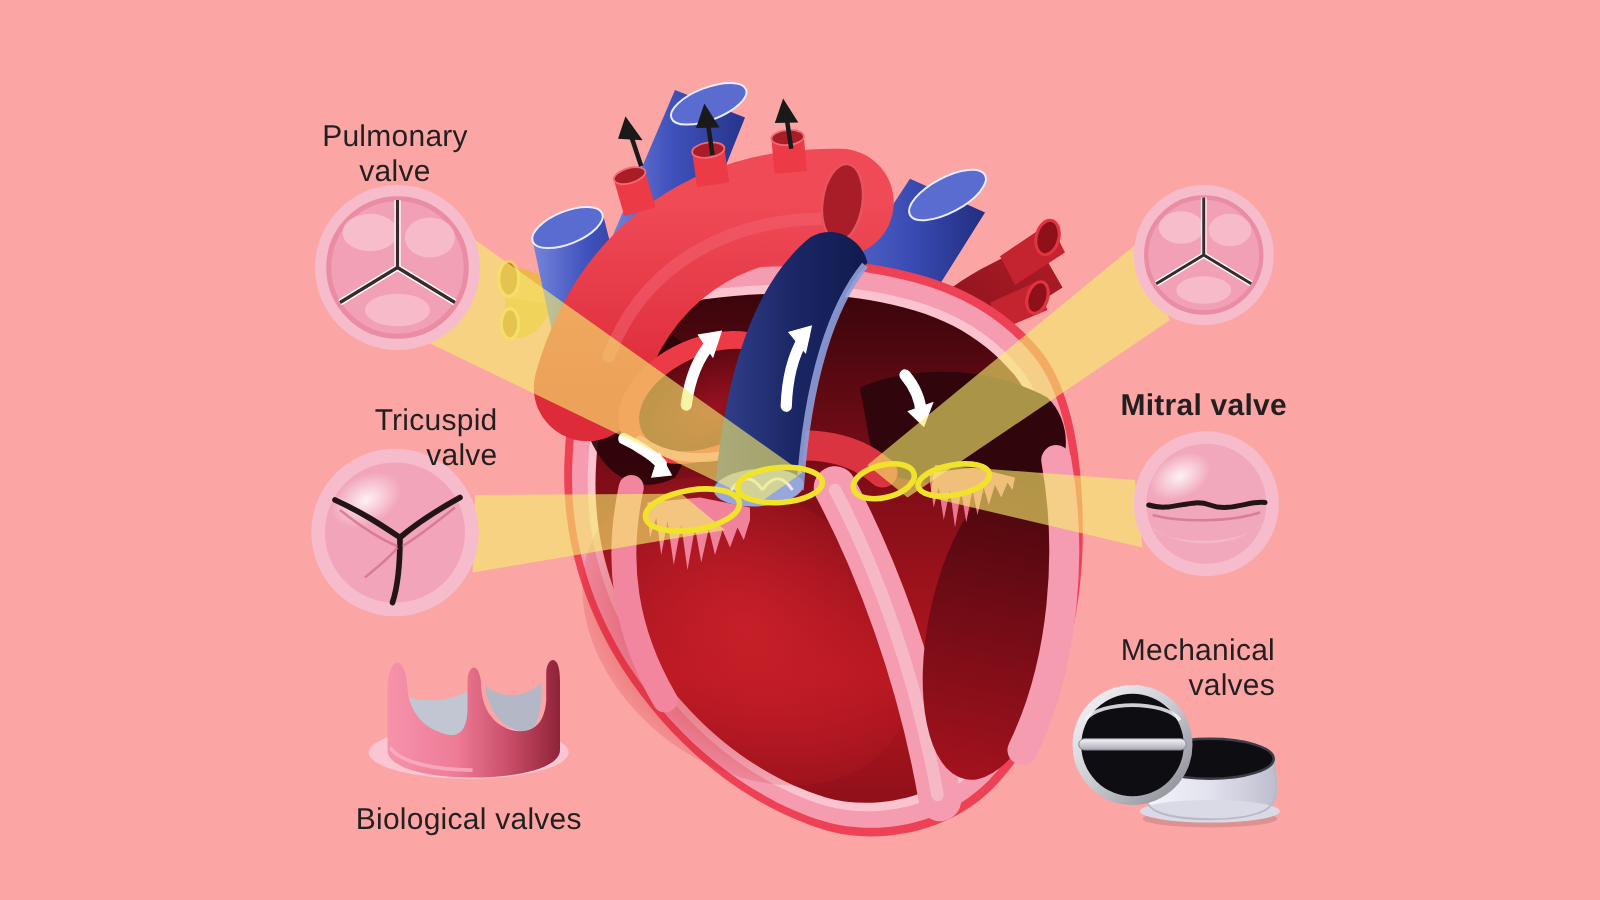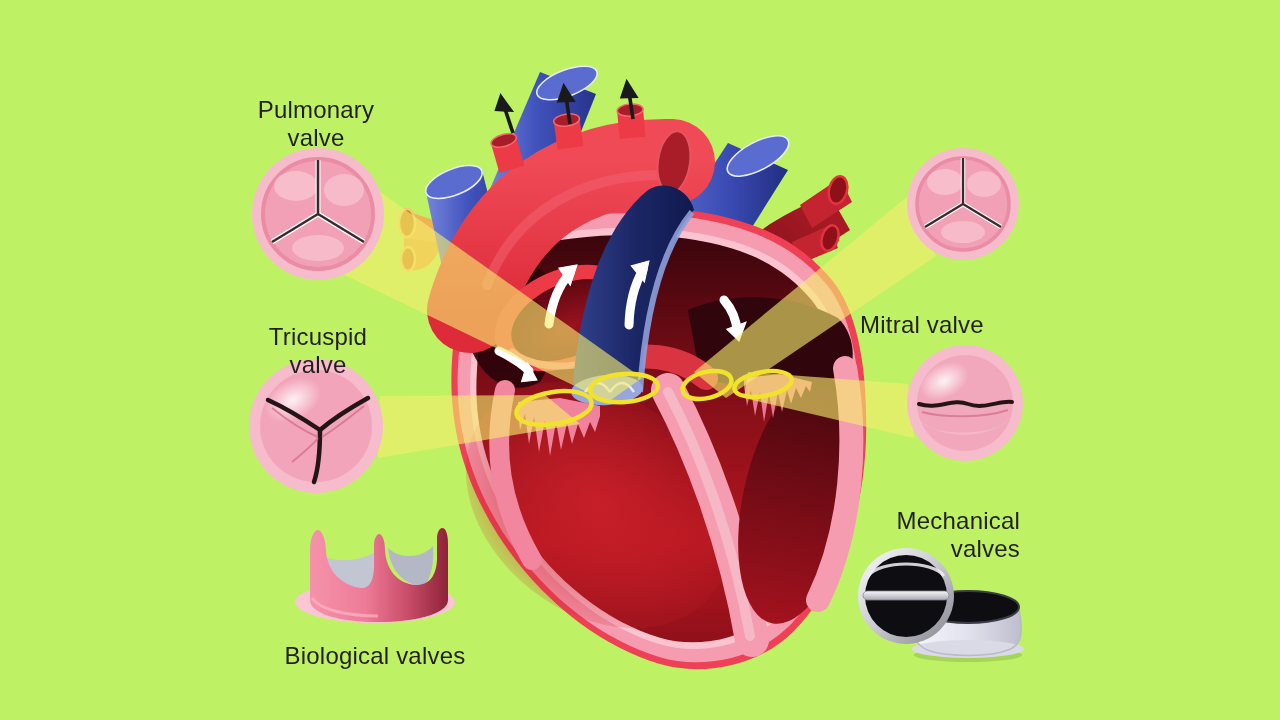--- a/index.html
+++ b/index.html
@@ -1,17 +1,17 @@
 <!DOCTYPE html>
 <html><head>
 <meta charset="utf-8">
 <style>
   html,body{margin:0;padding:0;background:#ffffff;}
   #stage{
-    position:relative;width:1280px;height:720px;background:#bef264;overflow:hidden;
+    position:relative;width:1280px;height:720px;background:#fca5a5;overflow:hidden;
     font-family:"Liberation Sans","DejaVu Sans",sans-serif;
   }
   #art{position:absolute;inset:0;}
   .lbl{
     position:absolute;color:#231f20;font-size:24px;line-height:28px;
     text-align:center;letter-spacing:.2px;font-weight:500;
   }
   .lbl.right{text-align:right;}
 </style>
 </head>
@@ -302,17 +302,17 @@
              C328,572 342,585 360,588 C370,589 374,580 374,566 L374,545
              C374,538 377,534 379,534 C382,534 385,540 385,550
              C386,570 398,584 416,585 C430,585 436,575 437,560 L437,538
              C437,532 440,528 442,528 C446,528 448,534 448,545 L448,600
              C448,614 416,622 378,622 C340,622 310,614 310,600 Z" fill="url(#gCrown)"></path>
     <path d="M312,598 C320,610 348,616 378,616" stroke="#fbb7c8" stroke-width="3" fill="none" opacity="0.7"></path>
   </g>
 </svg>
 
   <div class="lbl" style="left:236px;top:96px;width:160px;">Pulmonary valve</div>
-  <div class="lbl" style="left:238px;top:323px;width:160px;">Tricuspid valve</div>
-  <div class="lbl" style="left:817px;top:311px;width:210px;">Mitral valve</div>
+  <div class="lbl" style="left:238px;top:323px;width:160px;text-align:right;">Tricuspid valve</div>
+  <div class="lbl" style="left:858px;top:311px;width:210px;font-weight:bold;">Mitral valve</div>
   <div class="lbl right" style="left:880px;top:507px;width:140px;">Mechanical valves</div>
   <div class="lbl" style="left:270px;top:642px;width:210px;">Biological valves</div>
 </div>
 
 </body></html>

